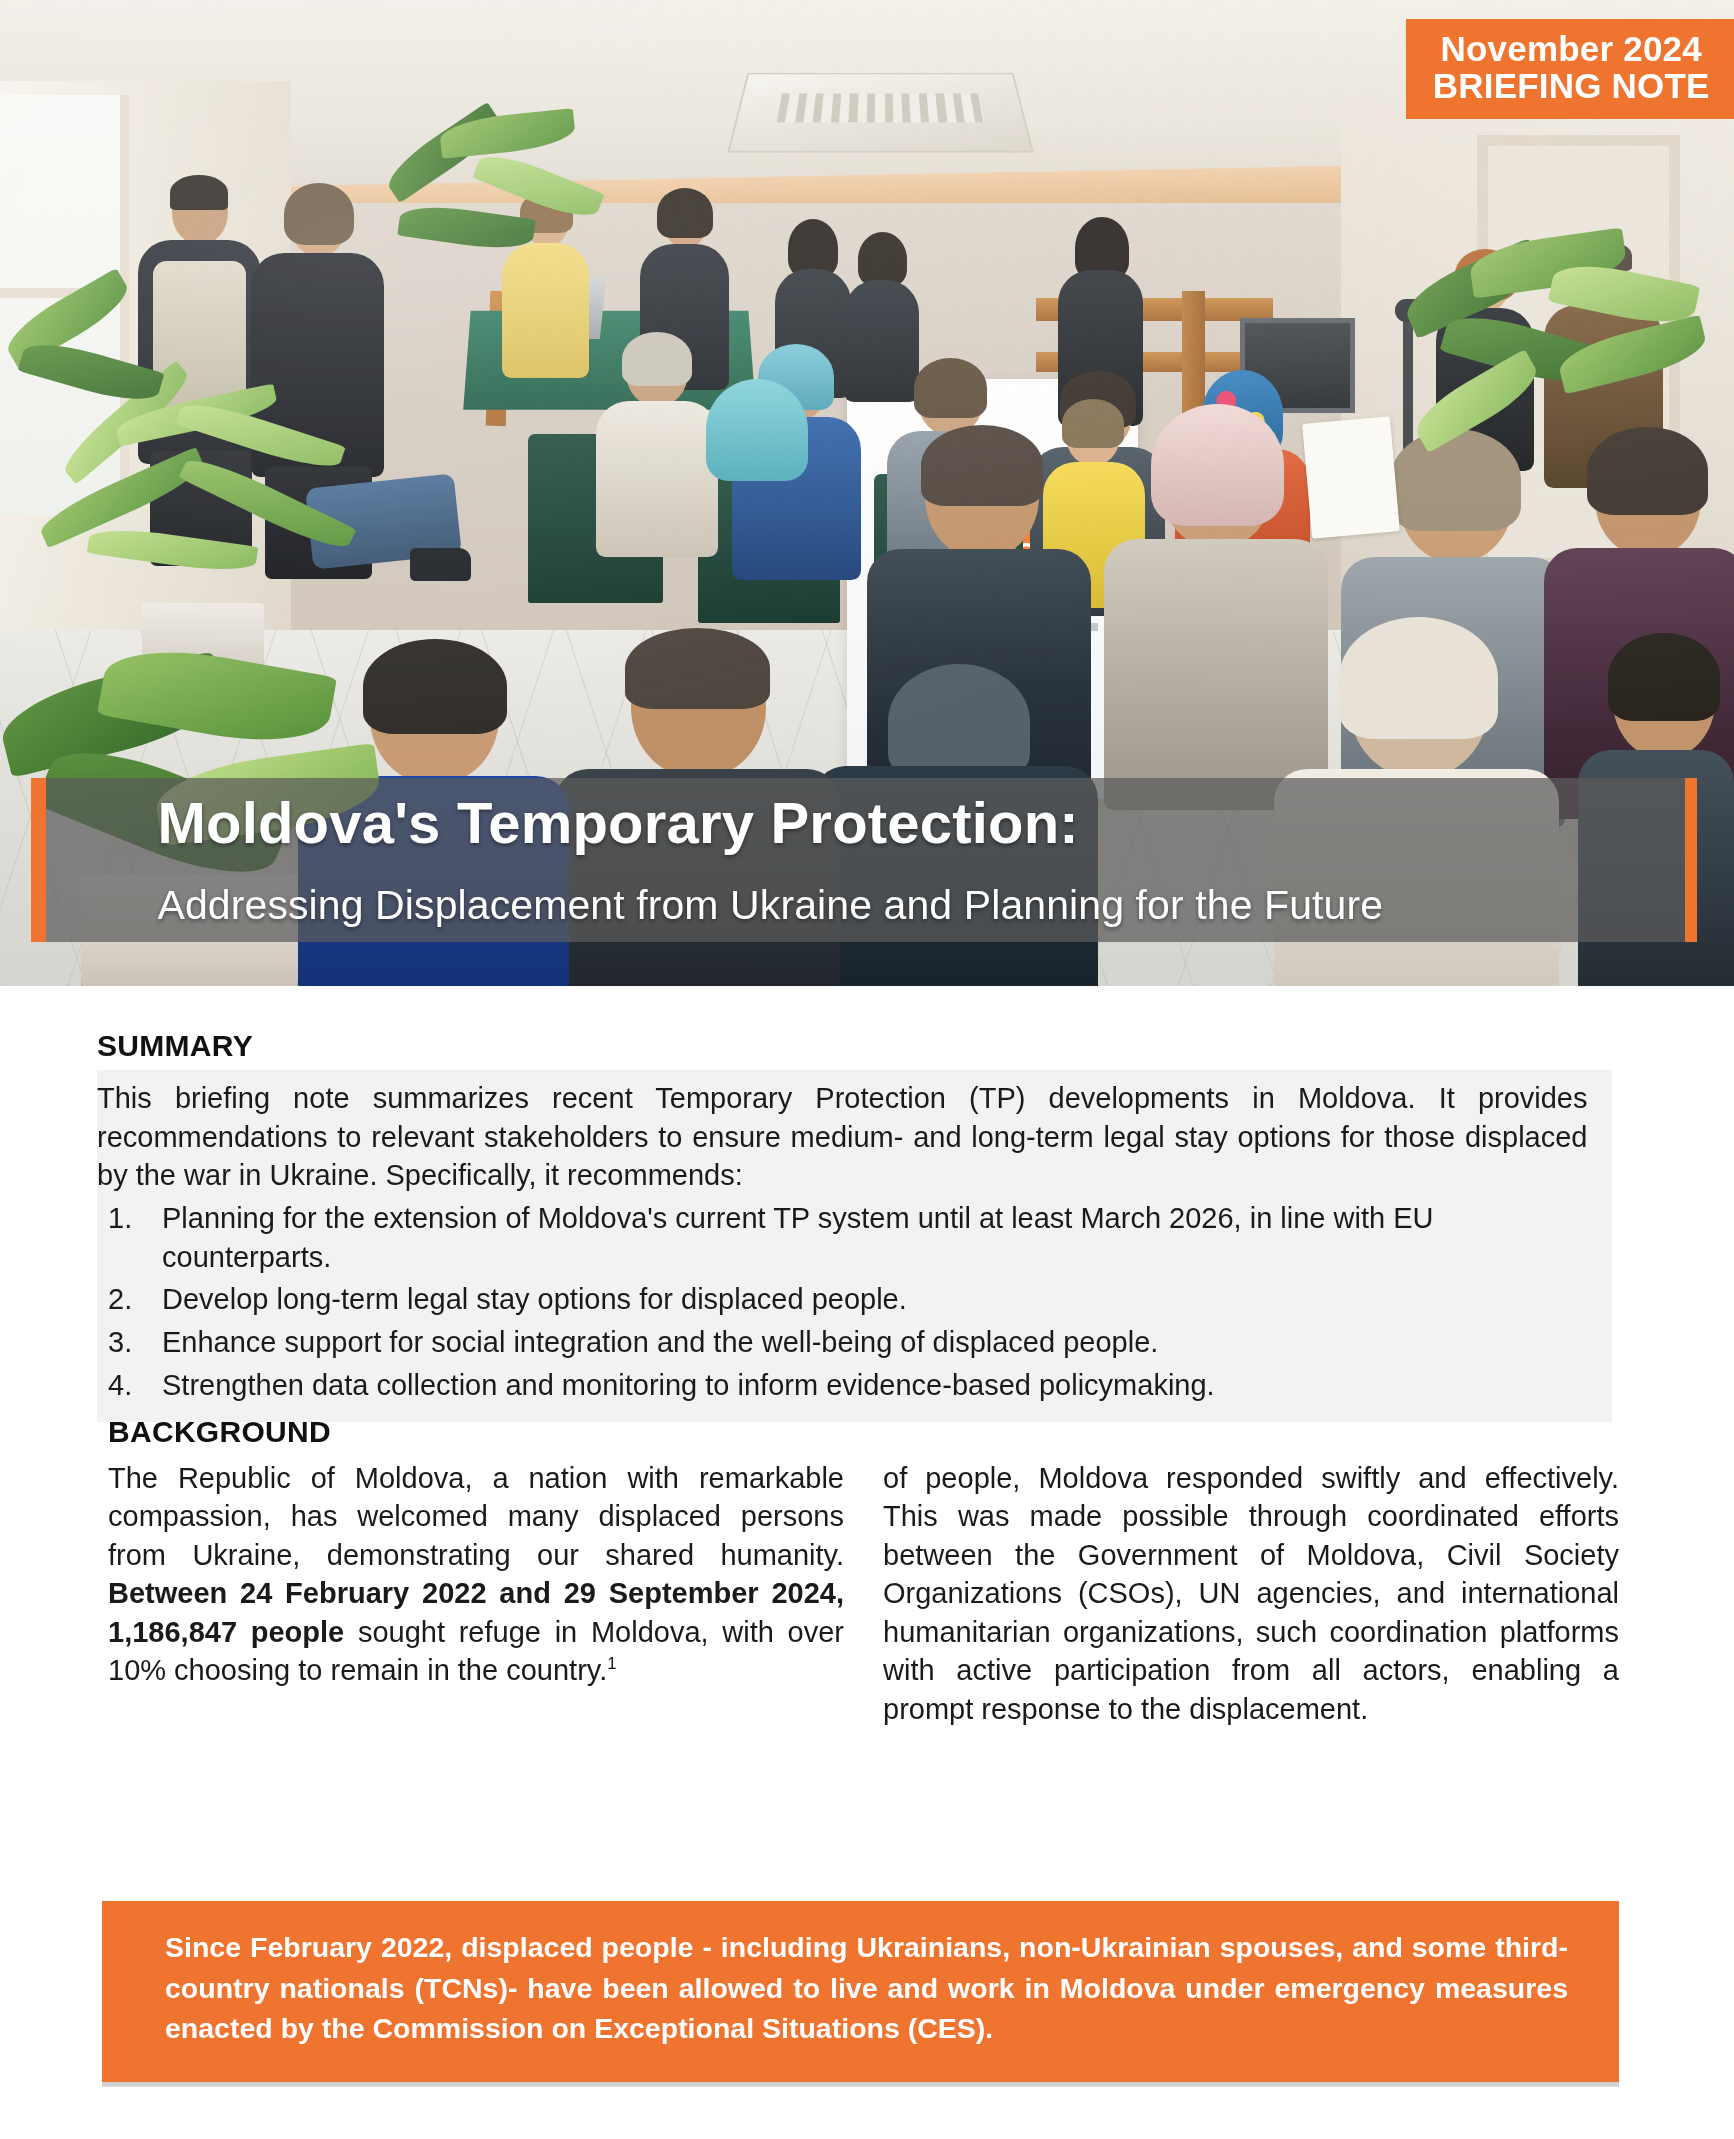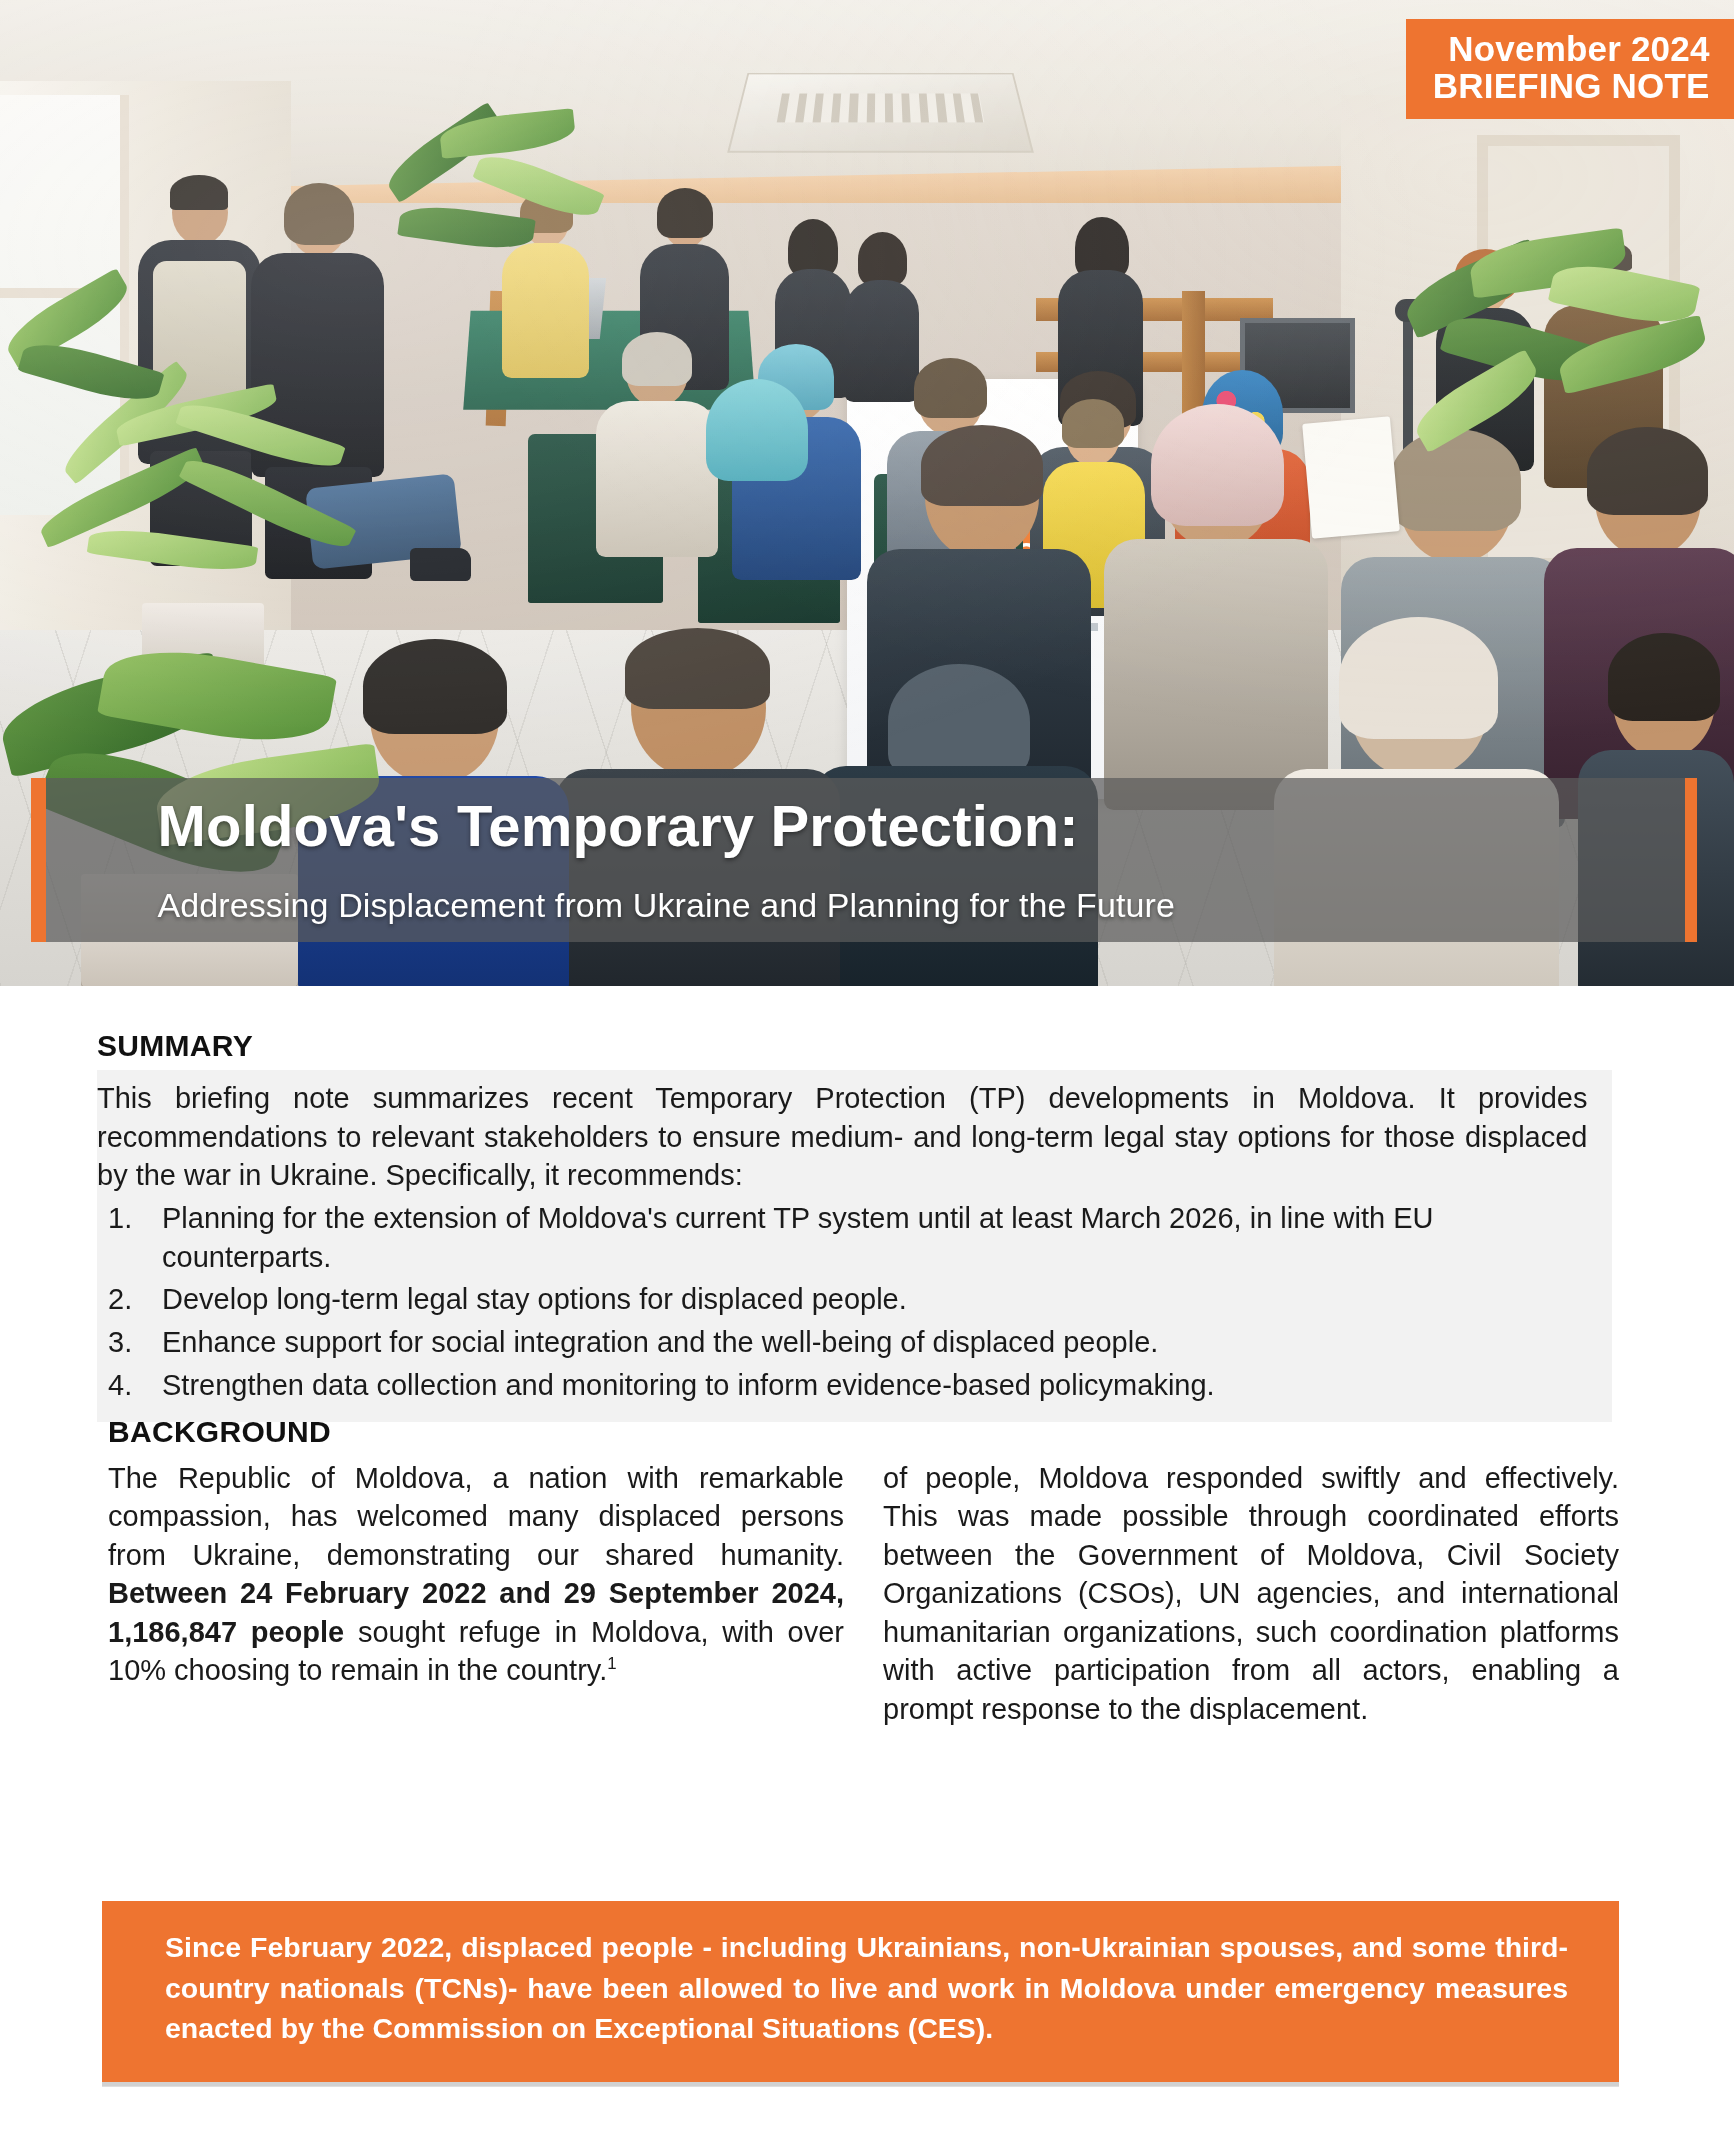--- a/index.html
+++ b/index.html
@@ -186,21 +186,21 @@
       radial-gradient(ellipse at 85% 18%, rgba(255,250,240,.16), transparent 50%);
   }
 
   
   .date-badge{
     position:absolute;
     right:0px; top:19px;
     background:#ee7430;
     padding:11px 24.4px 15px 27px;
     color:#ffffff;
-    text-align:right;
+    text-align:center;
     line-height:1.06;
     z-index:20;
   }
   .date-badge .l1{
     font-size:35px; font-weight:700; letter-spacing:0.2px; display:block;
   }
   .date-badge .l2{
     font-size:35px; font-weight:700; letter-spacing:0.2px; display:block;
   }
 
@@ -214,21 +214,21 @@
     z-index:15;
     display:flex; flex-direction:column; justify-content:center;
     padding-left:112px;
   }
   .title-main{
     color:#ffffff; font-size:58px; font-weight:700; letter-spacing:0.2px;
     text-shadow:0 2px 4.7px rgba(0,0,0,.45);
     line-height:1.04;
   }
   .title-sub{
-    color:#ffffff; font-size:34px; font-weight:400; letter-spacing:0.1px;
+    color:#ffffff; font-size:41px; font-weight:400; letter-spacing:0.1px;
     margin-top:30px;
     text-shadow:0 2px 4.7px rgba(0,0,0,.45);
     line-height:1.08;
   }
 
   
   .content{
     position:absolute; left:0; top:986px; width:1734px;
     padding:0;
   }

